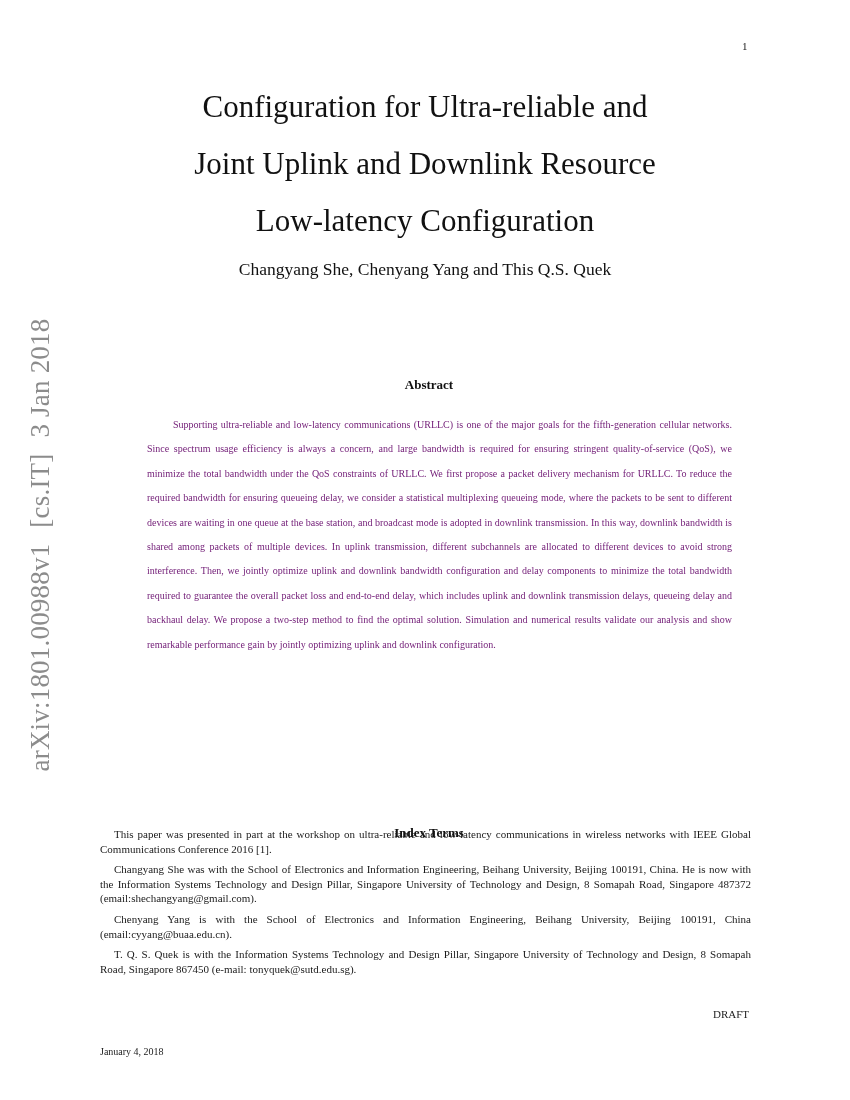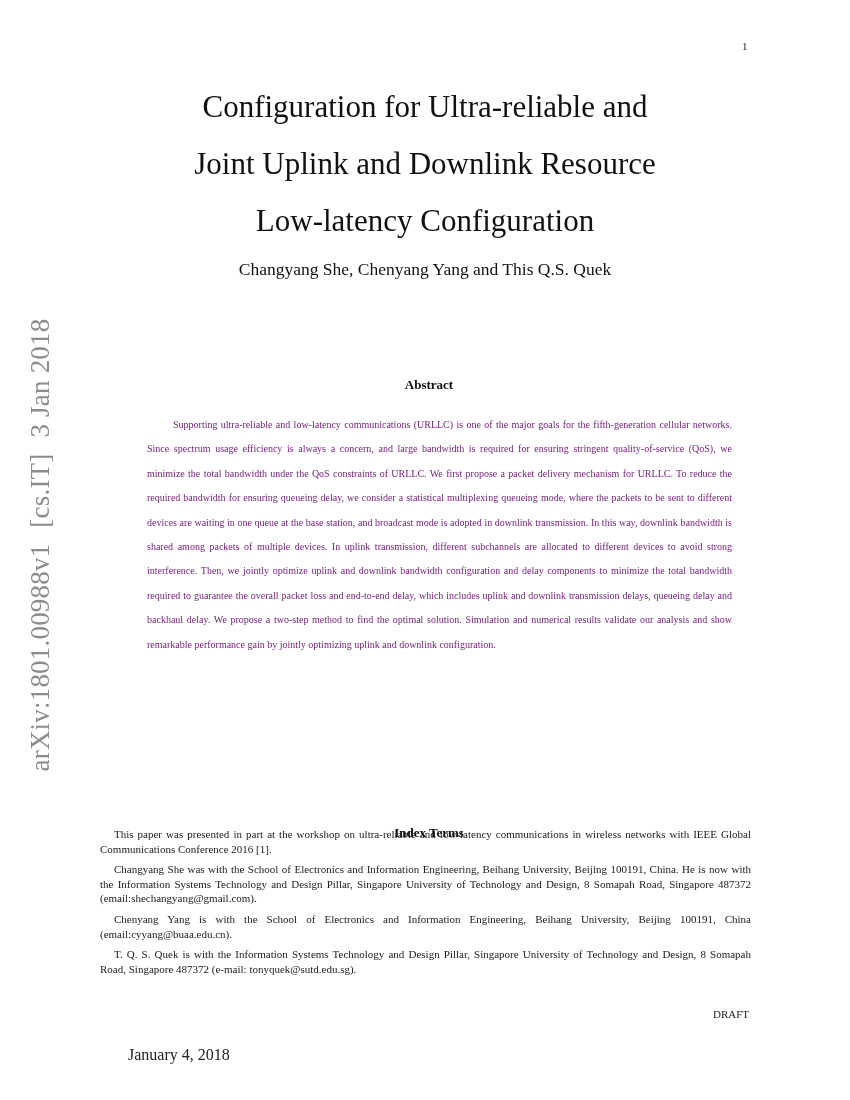--- a/index.html
+++ b/index.html
@@ -89,23 +89,22 @@
     }
     .footnotes p {
       margin: 0 0 6px 0;
       text-align: justify;
       text-indent: 14px;
     }
     .footer-date {
       position: absolute;
       top: 1046px;
       left: 100px;
-      font-size: 16px;
+      font-size: 10px;
       color: #222;
-      margin-left: 28px;
     }
     .footer-status {
       position: absolute;
       top: 1008px;
       left: 713px;
       font-size: 11px;
       color: #222;
     }
   </style>
 </head>
@@ -128,17 +127,17 @@
 <div class="section-heading abstract-heading">Abstract</div>
 
 <p class="abstract-body">Supporting ultra-reliable and low-latency communications (URLLC) is one of the major goals for the fifth-generation cellular networks. Since spectrum usage efficiency is always a concern, and large bandwidth is required for ensuring stringent quality-of-service (QoS), we minimize the total bandwidth under the QoS constraints of URLLC. We first propose a packet delivery mechanism for URLLC. To reduce the required bandwidth for ensuring queueing delay, we consider a statistical multiplexing queueing mode, where the packets to be sent to different devices are waiting in one queue at the base station, and broadcast mode is adopted in downlink transmission. In this way, downlink bandwidth is shared among packets of multiple devices. In uplink transmission, different subchannels are allocated to different devices to avoid strong interference. Then, we jointly optimize uplink and downlink bandwidth configuration and delay components to minimize the total bandwidth required to guarantee the overall packet loss and end-to-end delay, which includes uplink and downlink transmission delays, queueing delay and backhaul delay. We propose a two-step method to find the optimal solution. Simulation and numerical results validate our analysis and show remarkable performance gain by jointly optimizing uplink and downlink configuration.</p>
 
 <div class="section-heading index-heading">Index Terms</div>
 
 <div class="footnotes">
   <p>This paper was presented in part at the workshop on ultra-reliable and low-latency communications in wireless networks with IEEE Global Communications Conference 2016 [1].</p>
   <p>Changyang She was with the School of Electronics and Information Engineering, Beihang University, Beijing 100191, China. He is now with the Information Systems Technology and Design Pillar, Singapore University of Technology and Design, 8 Somapah Road, Singapore 487372 (email:shechangyang@gmail.com).</p>
   <p>Chenyang Yang is with the School of Electronics and Information Engineering, Beihang University, Beijing 100191, China (email:cyyang@buaa.edu.cn).</p>
-  <p>T. Q. S. Quek is with the Information Systems Technology and Design Pillar, Singapore University of Technology and Design, 8 Somapah Road, Singapore 487372 (e-mail: tonyquek@sutd.edu.sg).</p>
+  <p>T. Q. S. Quek is with the Information Systems Technology and Design Pillar, Singapore University of Technology and Design, 8 Somapah Road, Singapore 867450 (e-mail: tonyquek@sutd.edu.sg).</p>
 </div>
 
 <div class="footer-date">January 4, 2018</div>
 <div class="footer-status">DRAFT</div>
 
 </body></html>

